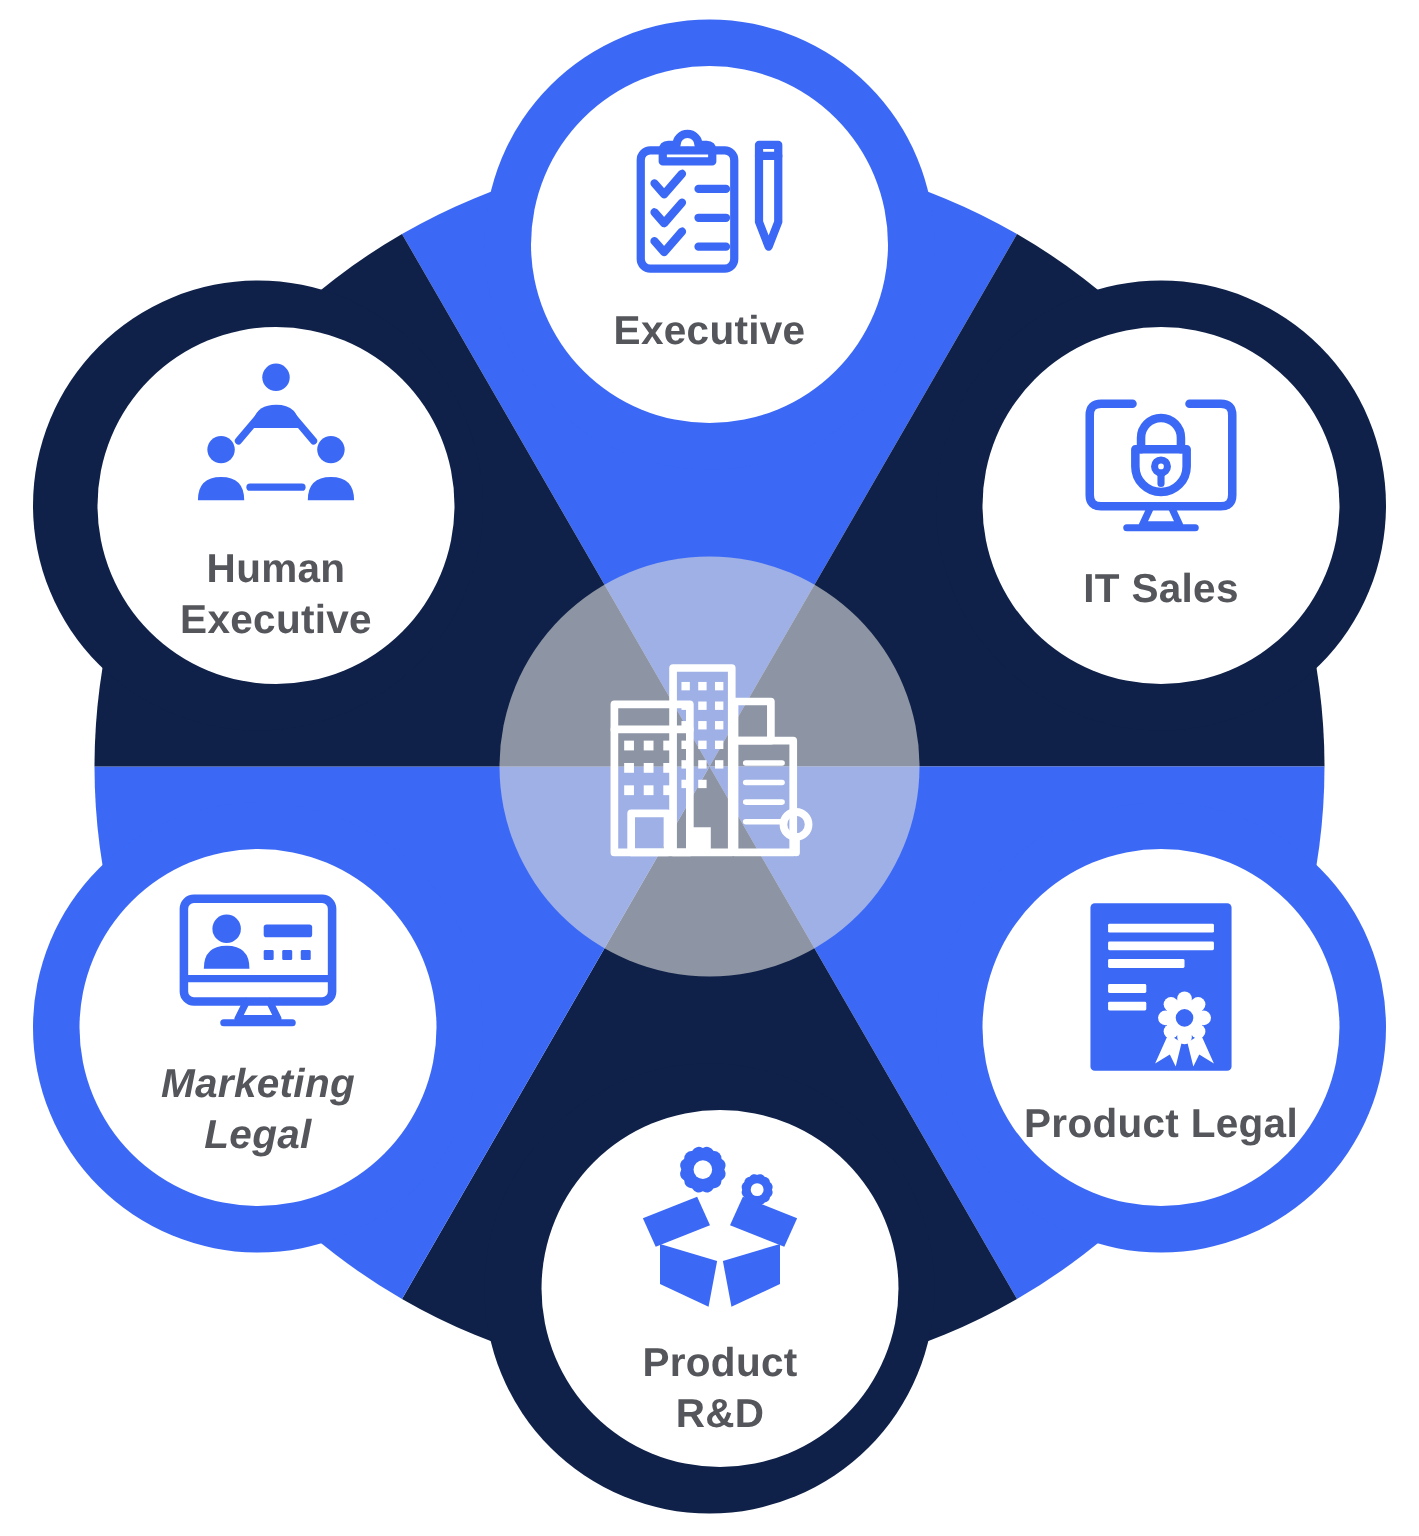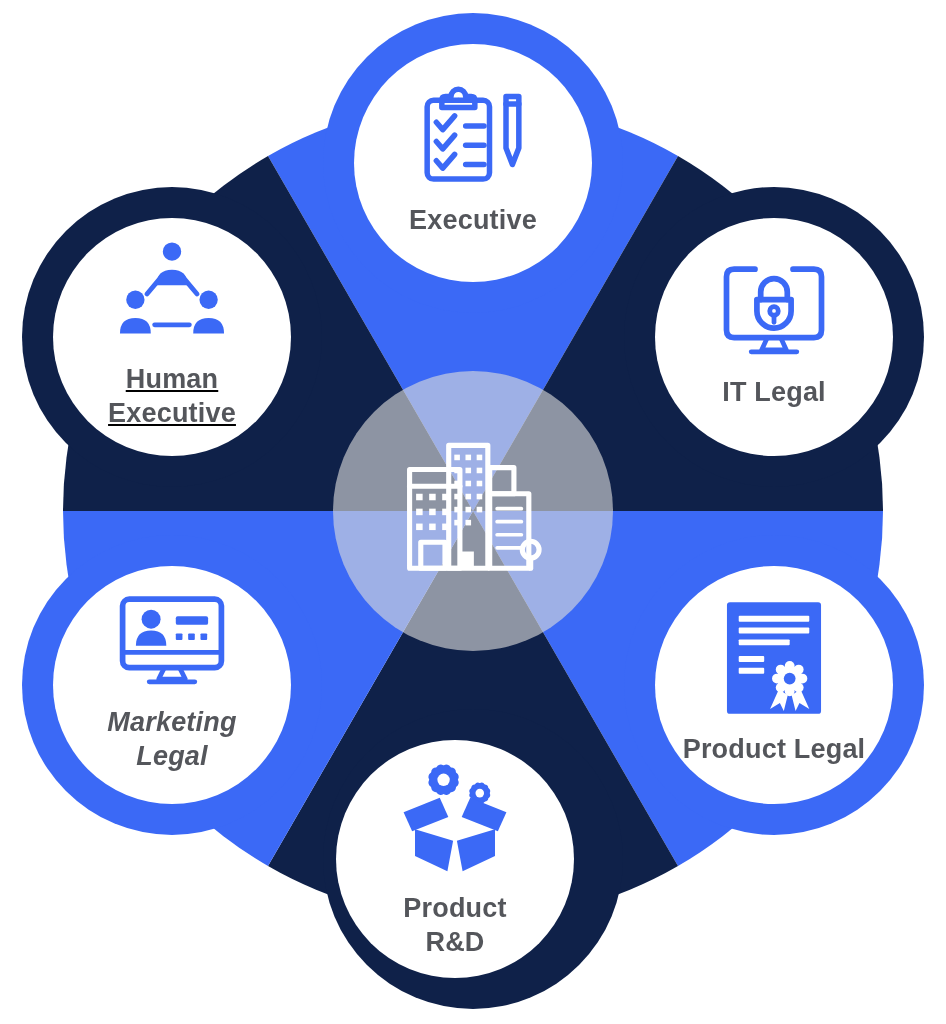--- a/index.html
+++ b/index.html
@@ -18,23 +18,23 @@
 
   .dept{
     position:absolute;width:238px;height:238px;border-radius:50%;
     background:var(--background-white,#fff);
     display:flex;flex-direction:column;align-items:center;justify-content:center;
     gap:16px;padding-bottom:4px;box-sizing:border-box;
   }
   .pos-executive {left:354px;top:44px;}
   .pos-it        {left:655px;top:218px;}
   .pos-finance   {left:655px;top:566px;}
-  .pos-product   {left:336px;top:740px;align-items:center;}
+  .pos-product   {left:361px;top:740px;align-items:center;}
   .pos-marketing {left:53px; top:566px;font-style:italic;}
-  .pos-hr        {left:53px; top:218px;text-decoration:underline;}
+  .pos-hr        {left:65px; top:218px;}
 
   .label{
     text-align:center;font-weight:700;font-size:27px;line-height:1.26;
     color:var(--label-gray,#54565B);letter-spacing:.2px;
   }
   .label span{display:block}
 
   .icon{width:auto}
   .stroke-ic{stroke:var(--primary-blue);fill:none;stroke-linecap:round;stroke-linejoin:round}
   .fill-ic{fill:var(--primary-blue)}
@@ -96,21 +96,21 @@
         <path d="M42,40 h36 v12 a18,18 0 0 1 -36,0 z"></path>
       </g>
       <g class="stroke-ic" stroke-width="5">
         <circle cx="60" cy="52" r="4.5"></circle>
         <path d="M60,57 v7"></path>
         <path d="M53,80 l-6,13 h26 l-6,-13"></path>
         <path d="M36,95 h48"></path>
       </g>
     </svg>
     <div class="label">
-      <span>IT Legal</span>
+      <span>IT Sales</span>
       <span></span>
     </div>
   </div>
 
   <div class="dept pos-finance">
     <svg class="icon" width="98" height="116" viewBox="0 0 100 118">
       <rect class="fill-ic" x="2" y="2" width="96" height="114" rx="3"></rect>
       <g class="white-fill">
         <rect x="14" y="16" width="72" height="6" rx="1"></rect>
         <rect x="14" y="28" width="72" height="6" rx="1"></rect>

